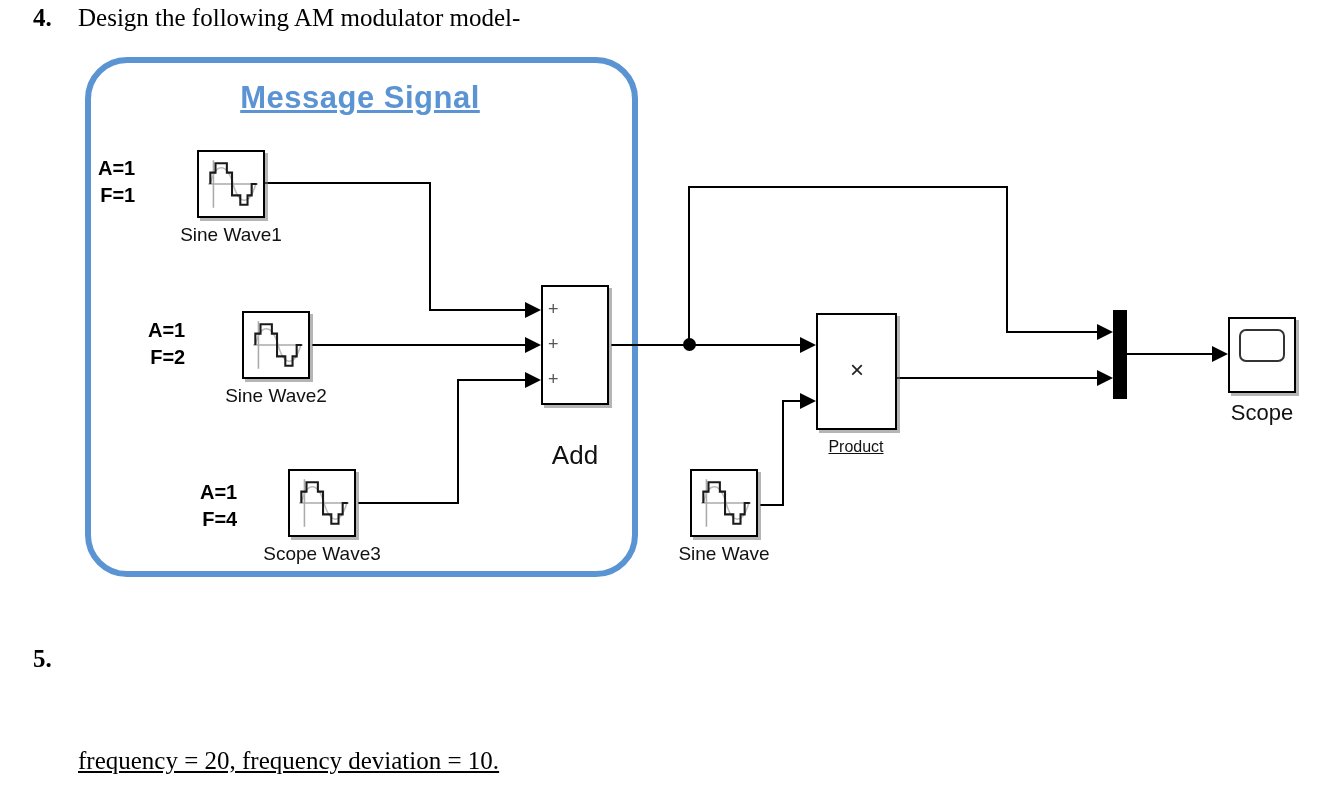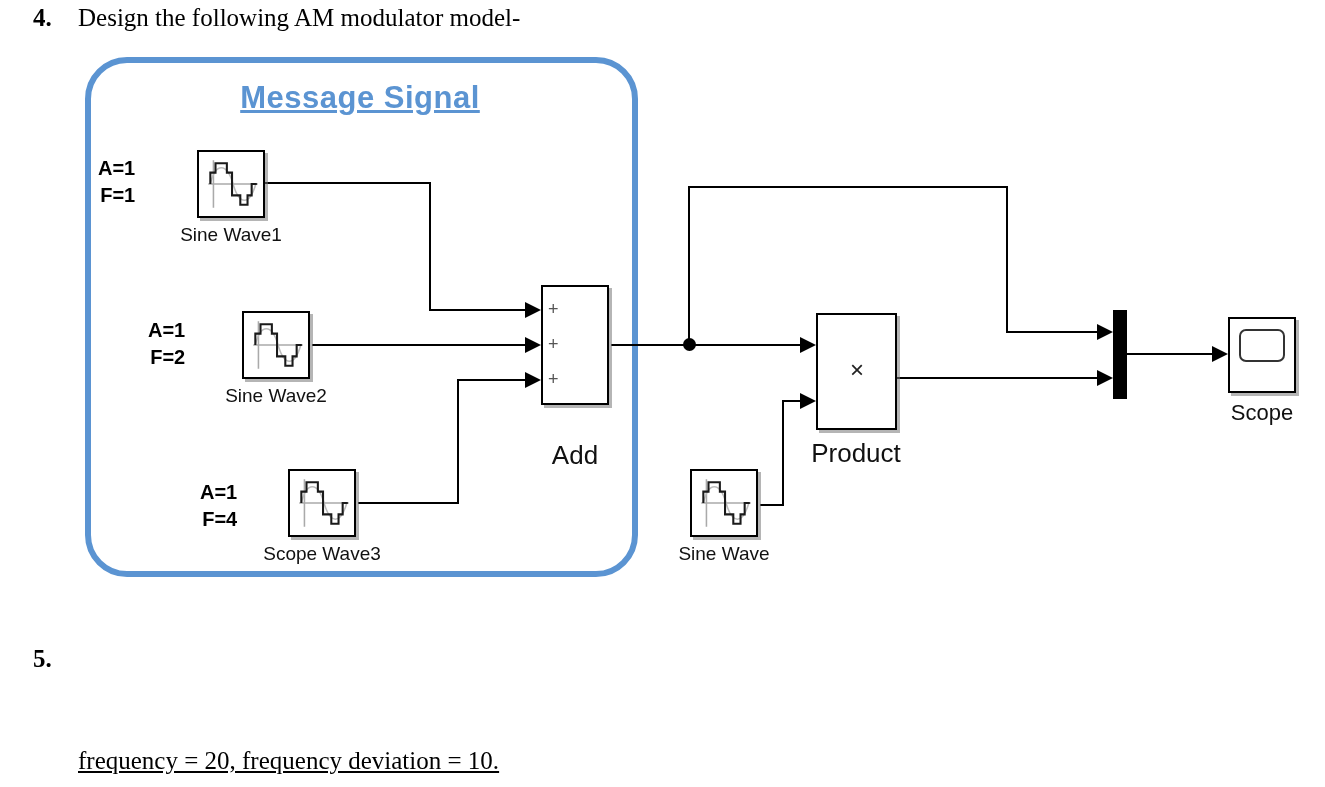--- a/index.html
+++ b/index.html
@@ -165,21 +165,21 @@
       <line x1="13" y1="7" x2="13" y2="53" stroke="#aaa" stroke-width="1.5"></line>
       <line x1="8" y1="30" x2="56" y2="30" stroke="#aaa" stroke-width="1.5"></line>
       <path d="M10,30 C15,9 26,9 32,30 C38,51 48,51 54,30" fill="none" stroke="#bbb" stroke-width="1.5"></path>
       <path d="M10,30 L10,19 L15,19 L15,10 L26,10 L26,19 L31,19 L31,41 L39,41 L39,50 L46,50 L46,41 L50,41 L50,30 L55,30" fill="none" stroke="#1a1a1a" stroke-width="2"></path>
     </svg>
   </div>
   <div class="blklabel" style="left:644px; top:543px;">Sine Wave</div>
 
   <div class="block" style="left:816px; top:313px; width:81px; height:117px;"></div>
   <div id="product-x" style="left:840px; top:356px;">×</div>
-  <div class="blklabel" style="left:776px; top:438px; font-size:26px;">Product</div>
+  <div class="blklabel" style="left:776px; top:438px; font-size:16px;text-decoration:underline;">Product</div>
 
   <div id="mux"></div>
 
   <div class="block" style="left:1228px; top:317px; width:68px; height:76px;">
     <div id="scope-screen"></div>
   </div>
   <div class="blklabel" style="left:1182px; top:400px; font-size:22px;">Scope</div>
 
   <div class="qnum" style="left:33px; top:645px;">5.</div>
   <div class="q5line last" style="top:747px;">frequency = 20, frequency deviation = 10.</div>

